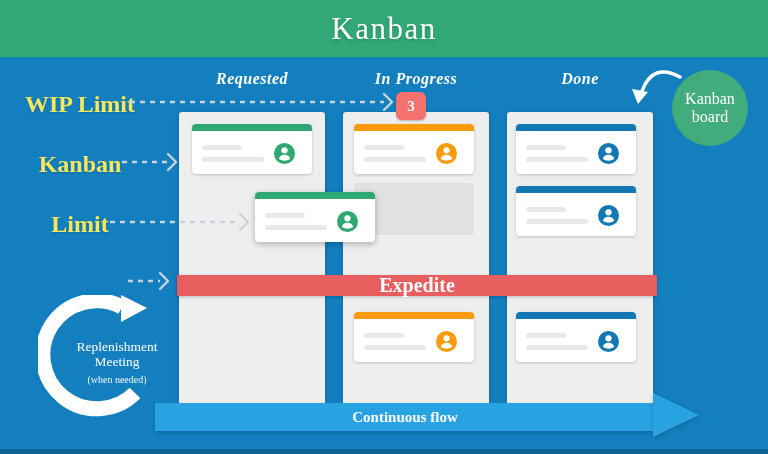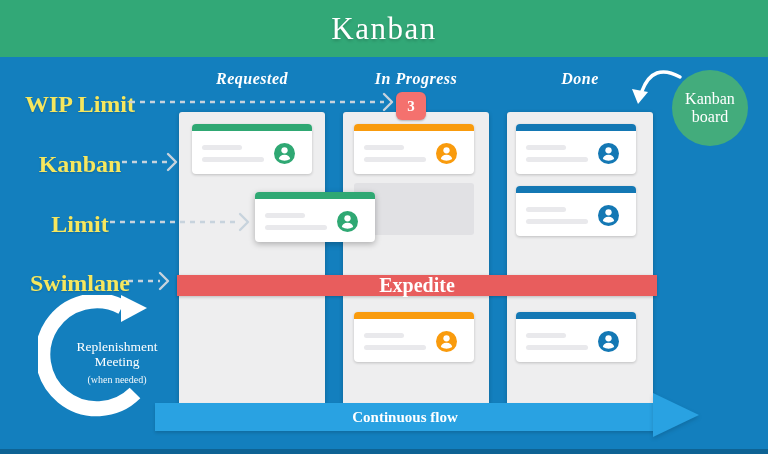--- a/index.html
+++ b/index.html
@@ -157,21 +157,20 @@
   </div>
 
   <div class="flow">
     <span>Continuous flow</span>
   </div>
   <div class="flow-head"></div>
 
   <div class="callout" style="top:91px;">WIP Limit</div>
   <div class="callout" style="top:151px;">Kanban</div>
   <div class="callout" style="top:211px;">Limit</div>
-  <div class="callout" style="top:270px;">Swimlane</div>
 
   <svg class="arrow-svg" style="left:128px;top:90px;" width="272" height="24">
     <line x1="2" y1="12" x2="256" y2="12" stroke="#C7D3DD" stroke-width="2.4" stroke-dasharray="5 5"></line>
     <polyline points="256,4 264,12 256,20" fill="none" stroke="#C7D3DD" stroke-width="2.4" stroke-linecap="round" stroke-linejoin="round"></polyline>
   </svg>
   <svg class="arrow-svg" style="left:120px;top:150px;" width="62" height="24">
     <line x1="2" y1="12" x2="48" y2="12" stroke="#C7D3DD" stroke-width="2.4" stroke-dasharray="5 5"></line>
     <polyline points="48,4 56,12 48,20" fill="none" stroke="#C7D3DD" stroke-width="2.4" stroke-linecap="round" stroke-linejoin="round"></polyline>
   </svg>
   <svg class="arrow-svg" style="left:108px;top:210px;" width="148" height="24">

